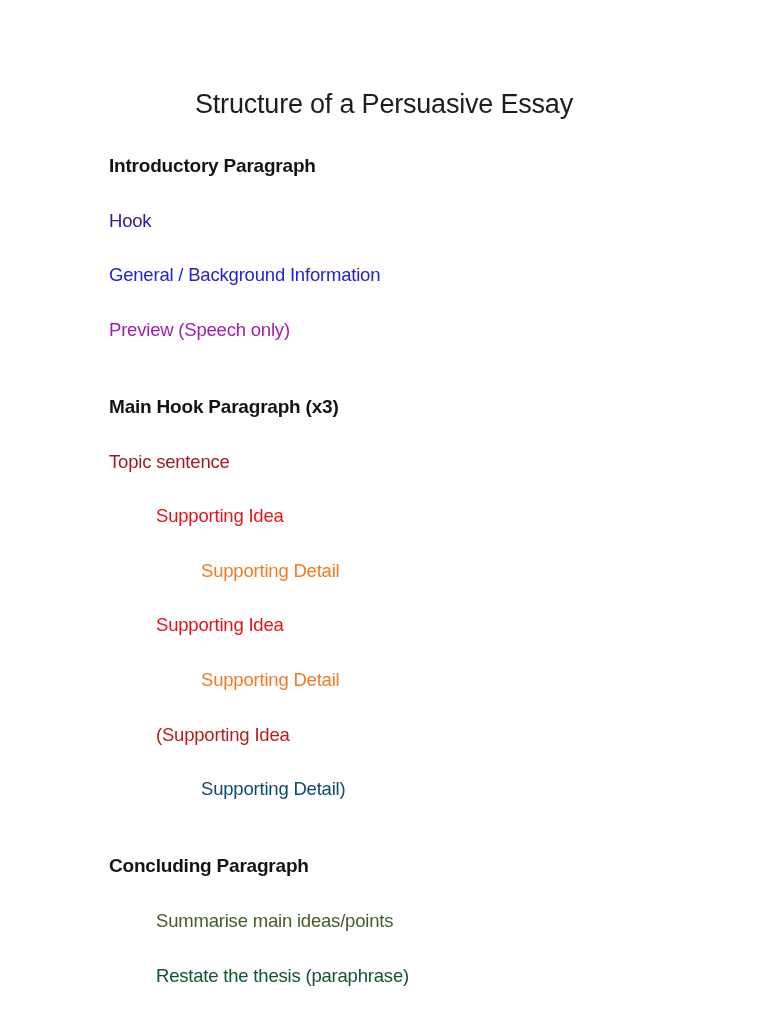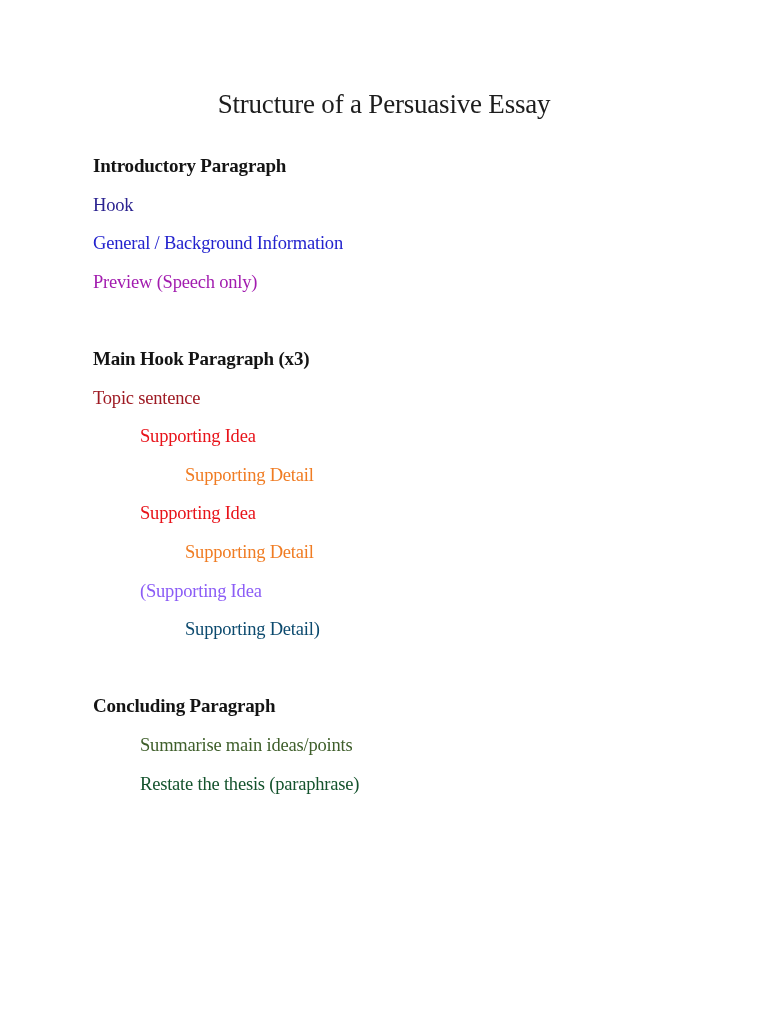--- a/index.html
+++ b/index.html
@@ -6,42 +6,42 @@
     margin: 0;
     padding: 0;
     background: #ffffff;
   }
   .page {
     position: relative;
     width: 768px;
     height: 1024px;
     background: #ffffff;
     overflow: hidden;
-    font-family: Liberation Serif, serif;
+    font-family: Liberation Sans, sans-serif;
     -webkit-font-smoothing: antialiased;
   }
   .title {
     margin: 88px 0 0 0;
     padding: 0;
     font-size: 27px;
     font-weight: 400;
     line-height: 32px;
     text-align: center;
     color: #1d1d1d;
     letter-spacing: -0.2px;
   }
   .sections {
     margin-top: 27px;
     padding-left: 93px;
   }
   .section + .section {
     margin-top: 38.6px;
   }
   .line {
-    margin: 0;
+    margin: 16px;
     padding: 0;
     line-height: 38.6px;
     font-size: 18.5px;
     letter-spacing: -0.2px;
     white-space: pre;
   }
   .heading {
     font-weight: 700;
     font-size: 19px;
     color: #141414;
@@ -74,21 +74,21 @@
   <p class="line item indent-0" style="color: rgb(158, 26, 35);">Topic sentence</p>
 
   <p class="line item indent-1" style="color: rgb(232, 18, 25);">Supporting Idea</p>
 
   <p class="line item indent-2" style="color: rgb(240, 124, 35);">Supporting Detail</p>
 
   <p class="line item indent-1" style="color: rgb(232, 18, 25);">Supporting Idea</p>
 
   <p class="line item indent-2" style="color: rgb(240, 124, 35);">Supporting Detail</p>
 
-  <p class="line item indent-1" style="color: #8b5cf6;">(Supporting Idea</p>
+  <p class="line item indent-1" style="color: #b91c1c;">(Supporting Idea</p>
 
   <p class="line item indent-2" style="color: #0c4a6e;">Supporting Detail)</p>
 </div>
   </section>
 
   <section class="section">
     <h2 class="line heading">Concluding Paragraph</h2>
     <div class="items">
   <p class="line item indent-1" style="color: rgb(62, 94, 42);">Summarise main ideas/points</p>
 

